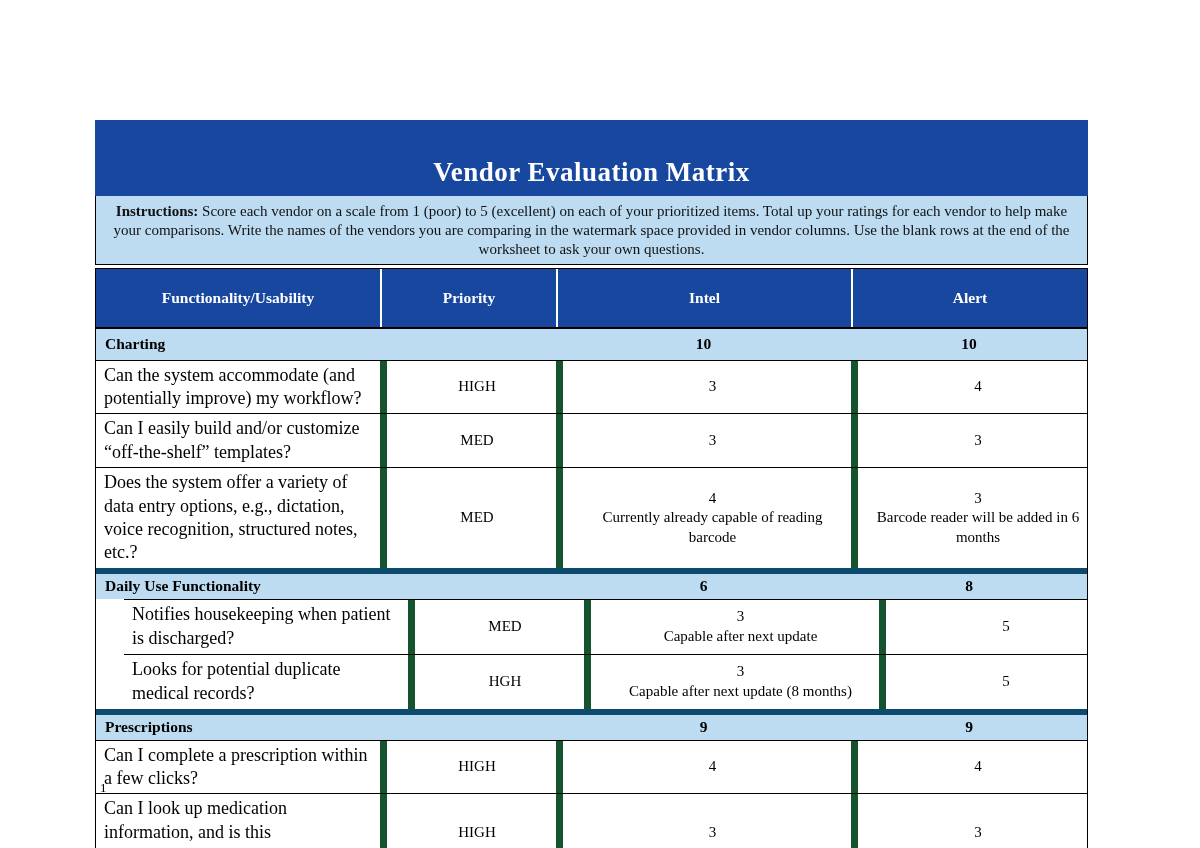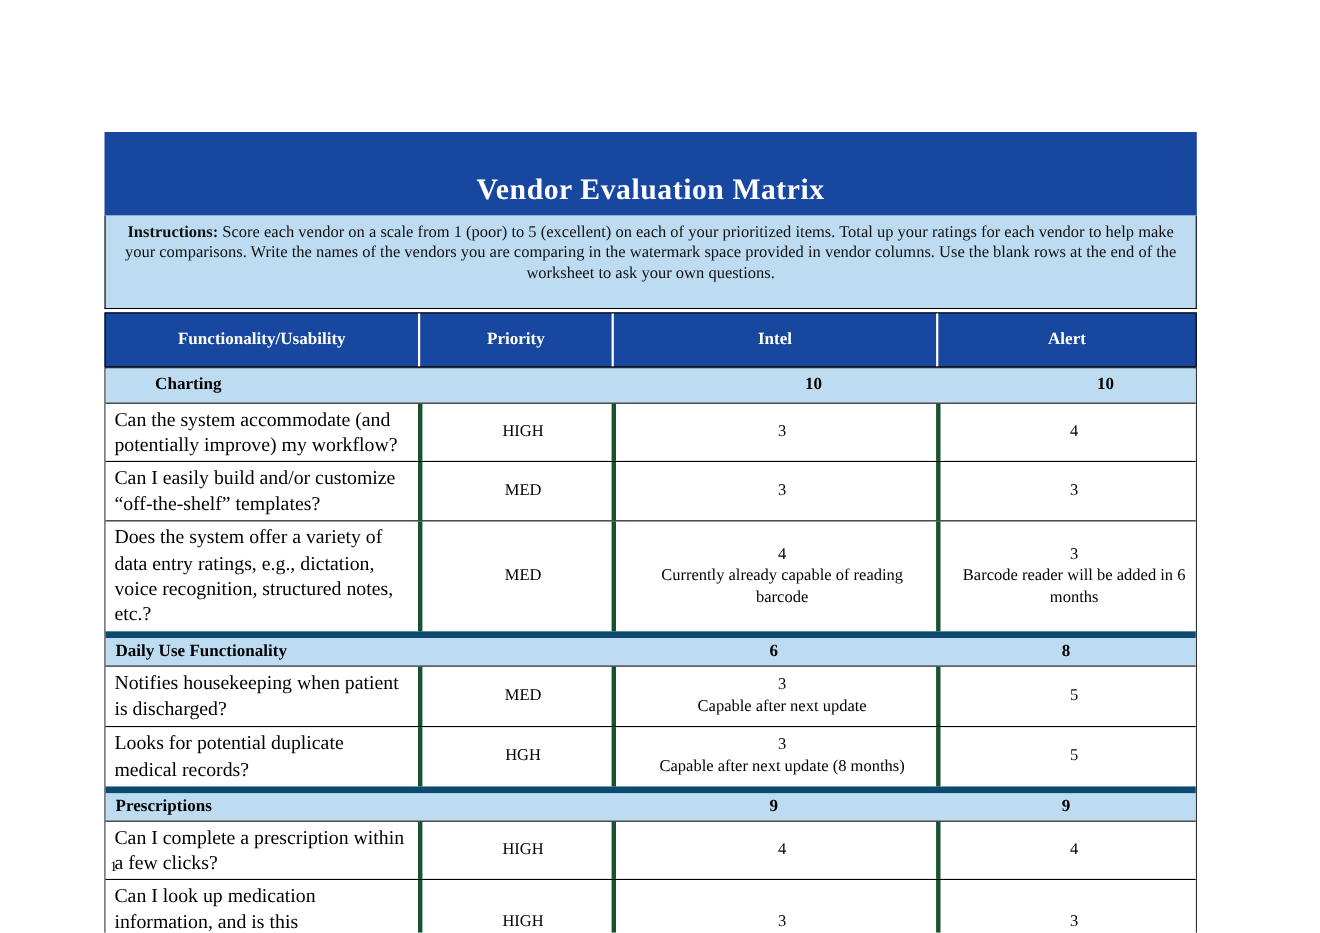--- a/index.html
+++ b/index.html
@@ -35,60 +35,60 @@
     font-size: 27px;
     font-weight: bold;
     letter-spacing: 0.5px;
   }
 
   
   .instructions {
     background: #BDDCF1;
     border: 1px solid #000;
     border-top: none;
-    padding: 6px 14px 20px 14px;
+    padding: 6px 14px 4px 14px;
     text-align: center;
     font-size: 15px;
     line-height: 1.28;
     color: #111;
   }
   .instructions strong { font-weight: bold; }
 
   .gap3 { height: 3px; background: #ffffff; }
 
   
   .grid4 {
     display: grid;
     grid-template-columns: 284px 176px 295px 236px;
   }
 
   
   .thead {
     background: #17479E;
     border: 1px solid #000;
-    height: 50px;
+    height: 60px;
   }
   .hcell {
     display: flex;
     align-items: center;
     justify-content: center;
     color: #ffffff;
     font-weight: bold;
     font-size: 15.5px;
   }
   .hcell + .hcell { border-left: 2px solid #ffffff; }
 
   
   .tbody {
     border: 1.5px solid #000;
     border-top: 1px solid #000;
   }
   .tbody > .row { border-top: 1px solid #000; }
   .tbody > .section-row { border-top: 6px solid #0c4a6e; }
-  .tbody > :first-child { border-top: none; padding-left: 36px; }
+  .tbody > :first-child { border-top: none; }
 
   .section-row {
     background: #BDDCF1;
     min-height: 31px;
   }
   .section-row .scell {
     display: flex;
     align-items: center;
     justify-content: center;
     font-weight: bold;
@@ -103,33 +103,33 @@
   .row .cell {
     display: flex;
     align-items: center;
     justify-content: center;
     text-align: center;
     font-size: 15px;
     line-height: 1.3;
     padding: 3px 6px;
     white-space: pre-line;
   }
-  .row .cell + .cell { border-left: 4px solid #14532d; padding-left: 17px; }
+  .row .cell + .cell { border-left: 7px solid #14532d; padding-left: 17px; }
   .row .cell.q {
     justify-content: flex-start;
     text-align: left;
     padding-left: 8px;
     padding-right: 10px;
     font-size: 18px;
   }
 
   .h41 { min-height: 41px; }
   .h40 { min-height: 40px; }
   .h60 { min-height: 60px; }
-  .h55 { min-height: 55px; }
+  .h55 { min-height: 55px; margin-left: 28px; }
   .h42 { min-height: 42px; }
   .h39 { min-height: 39px; }
 
   .page-number {
     position: absolute;
     left: 100px;
     top: 780px;
     font-size: 13px;
     color: #000;
   }
@@ -174,21 +174,21 @@
       </div>
 
       <div class="row grid4 h40">
         <div class="cell q">Can I easily build and/or customize “off-the-shelf” templates?</div>
         <div class="cell">MED</div>
         <div class="cell">3</div>
         <div class="cell">3</div>
       </div>
 
       <div class="row grid4 h60">
-        <div class="cell q">Does the system offer a variety of data entry ratings, e.g., dictation, voice recognition, structured notes, etc.?</div>
+        <div class="cell q">Does the system offer a variety of data entry options, e.g., dictation, voice recognition, structured notes, etc.?</div>
         <div class="cell">MED</div>
         <div class="cell">4
 Currently already capable of reading barcode</div>
         <div class="cell">3
 Barcode reader will be added in 6 months</div>
       </div>
 
       <div class="section-row grid4">
         <div class="scell name">Daily Use Functionality</div>
         <div class="scell"></div>

